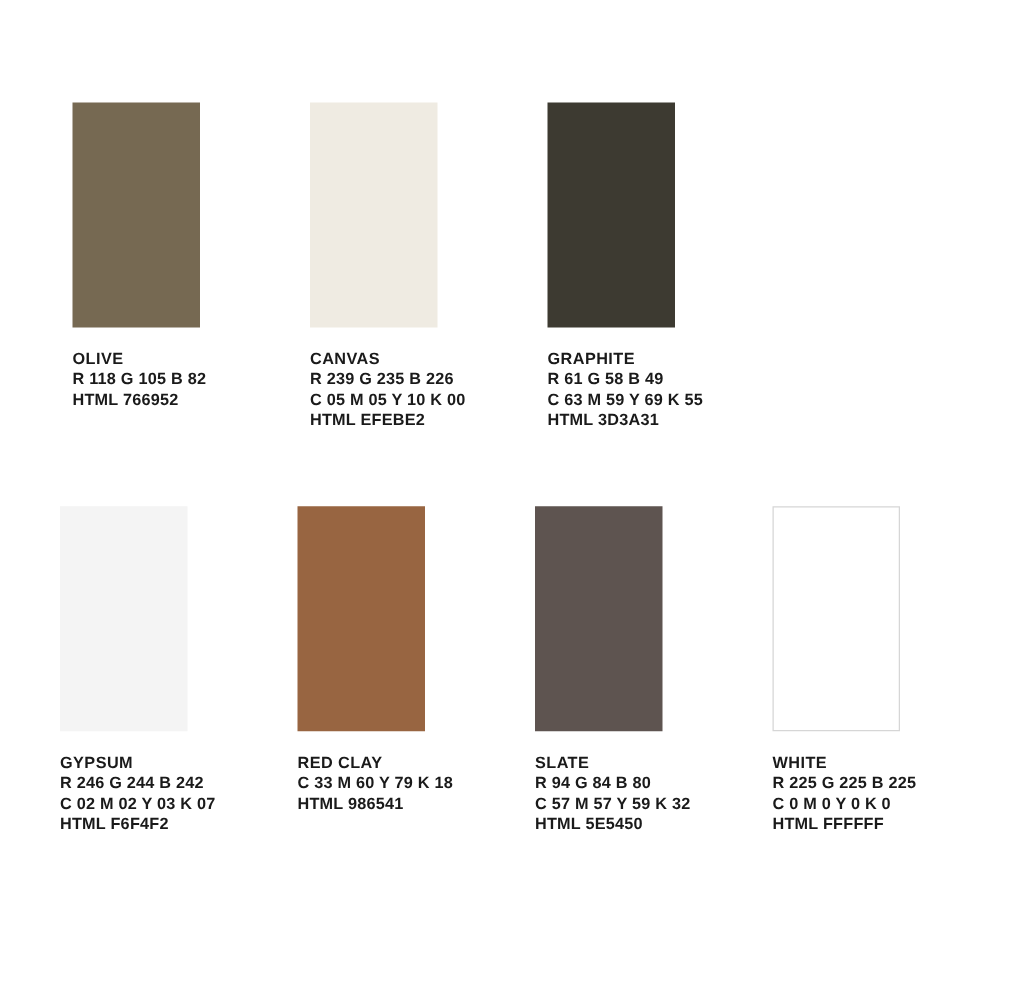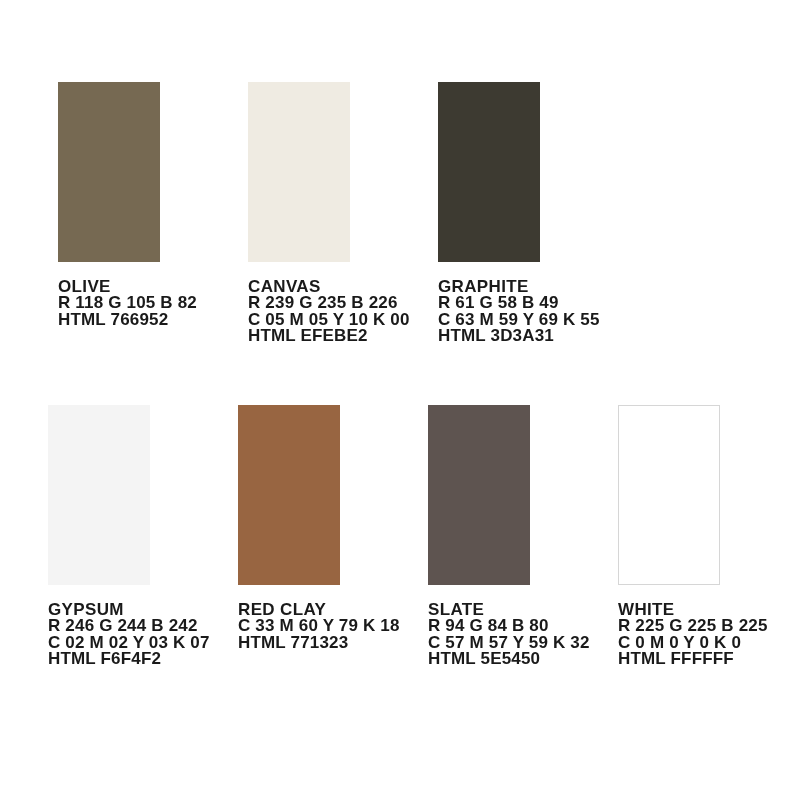--- a/index.html
+++ b/index.html
@@ -40,21 +40,21 @@
   .swatch-chip {
     width: 102px;
     height: 180px;
     box-sizing: border-box;
   }
   .swatch-chip.bordered {
     border: 1px solid #d6d6d6;
   }
   .swatch-info {
     margin-top: 17px;
-    font-size: 17px;
+    font-size: 13px;
     line-height: 16.4px;
     letter-spacing: 0.18px;
     white-space: nowrap;
   }
   .swatch-name {
     font-weight: bold;
     letter-spacing: 0.35px;
   }
   .swatch-rgb,
   .swatch-cmyk,
@@ -111,21 +111,21 @@
         <div class="swatch-cmyk">C 02 M 02 Y 03 K 07</div>
         <div class="swatch-html">HTML F6F4F2</div>
       </div>
     </div>
 
     <div class="swatch-cell">
       <div class="swatch-chip" style="background-color: rgb(152, 101, 65);"></div>
       <div class="swatch-info">
         <div class="swatch-name">RED CLAY</div>
         <div class="swatch-cmyk">C 33 M 60 Y 79 K 18</div>
-        <div class="swatch-html">HTML 771323</div>
+        <div class="swatch-html">HTML 986541</div>
       </div>
     </div>
 
     <div class="swatch-cell">
       <div class="swatch-chip" style="background-color: rgb(94, 84, 80);"></div>
       <div class="swatch-info">
         <div class="swatch-name">SLATE</div>
         <div class="swatch-rgb">R 94 G 84 B 80</div>
         <div class="swatch-cmyk">C 57 M 57 Y 59 K 32</div>
         <div class="swatch-html">HTML 5E5450</div>

